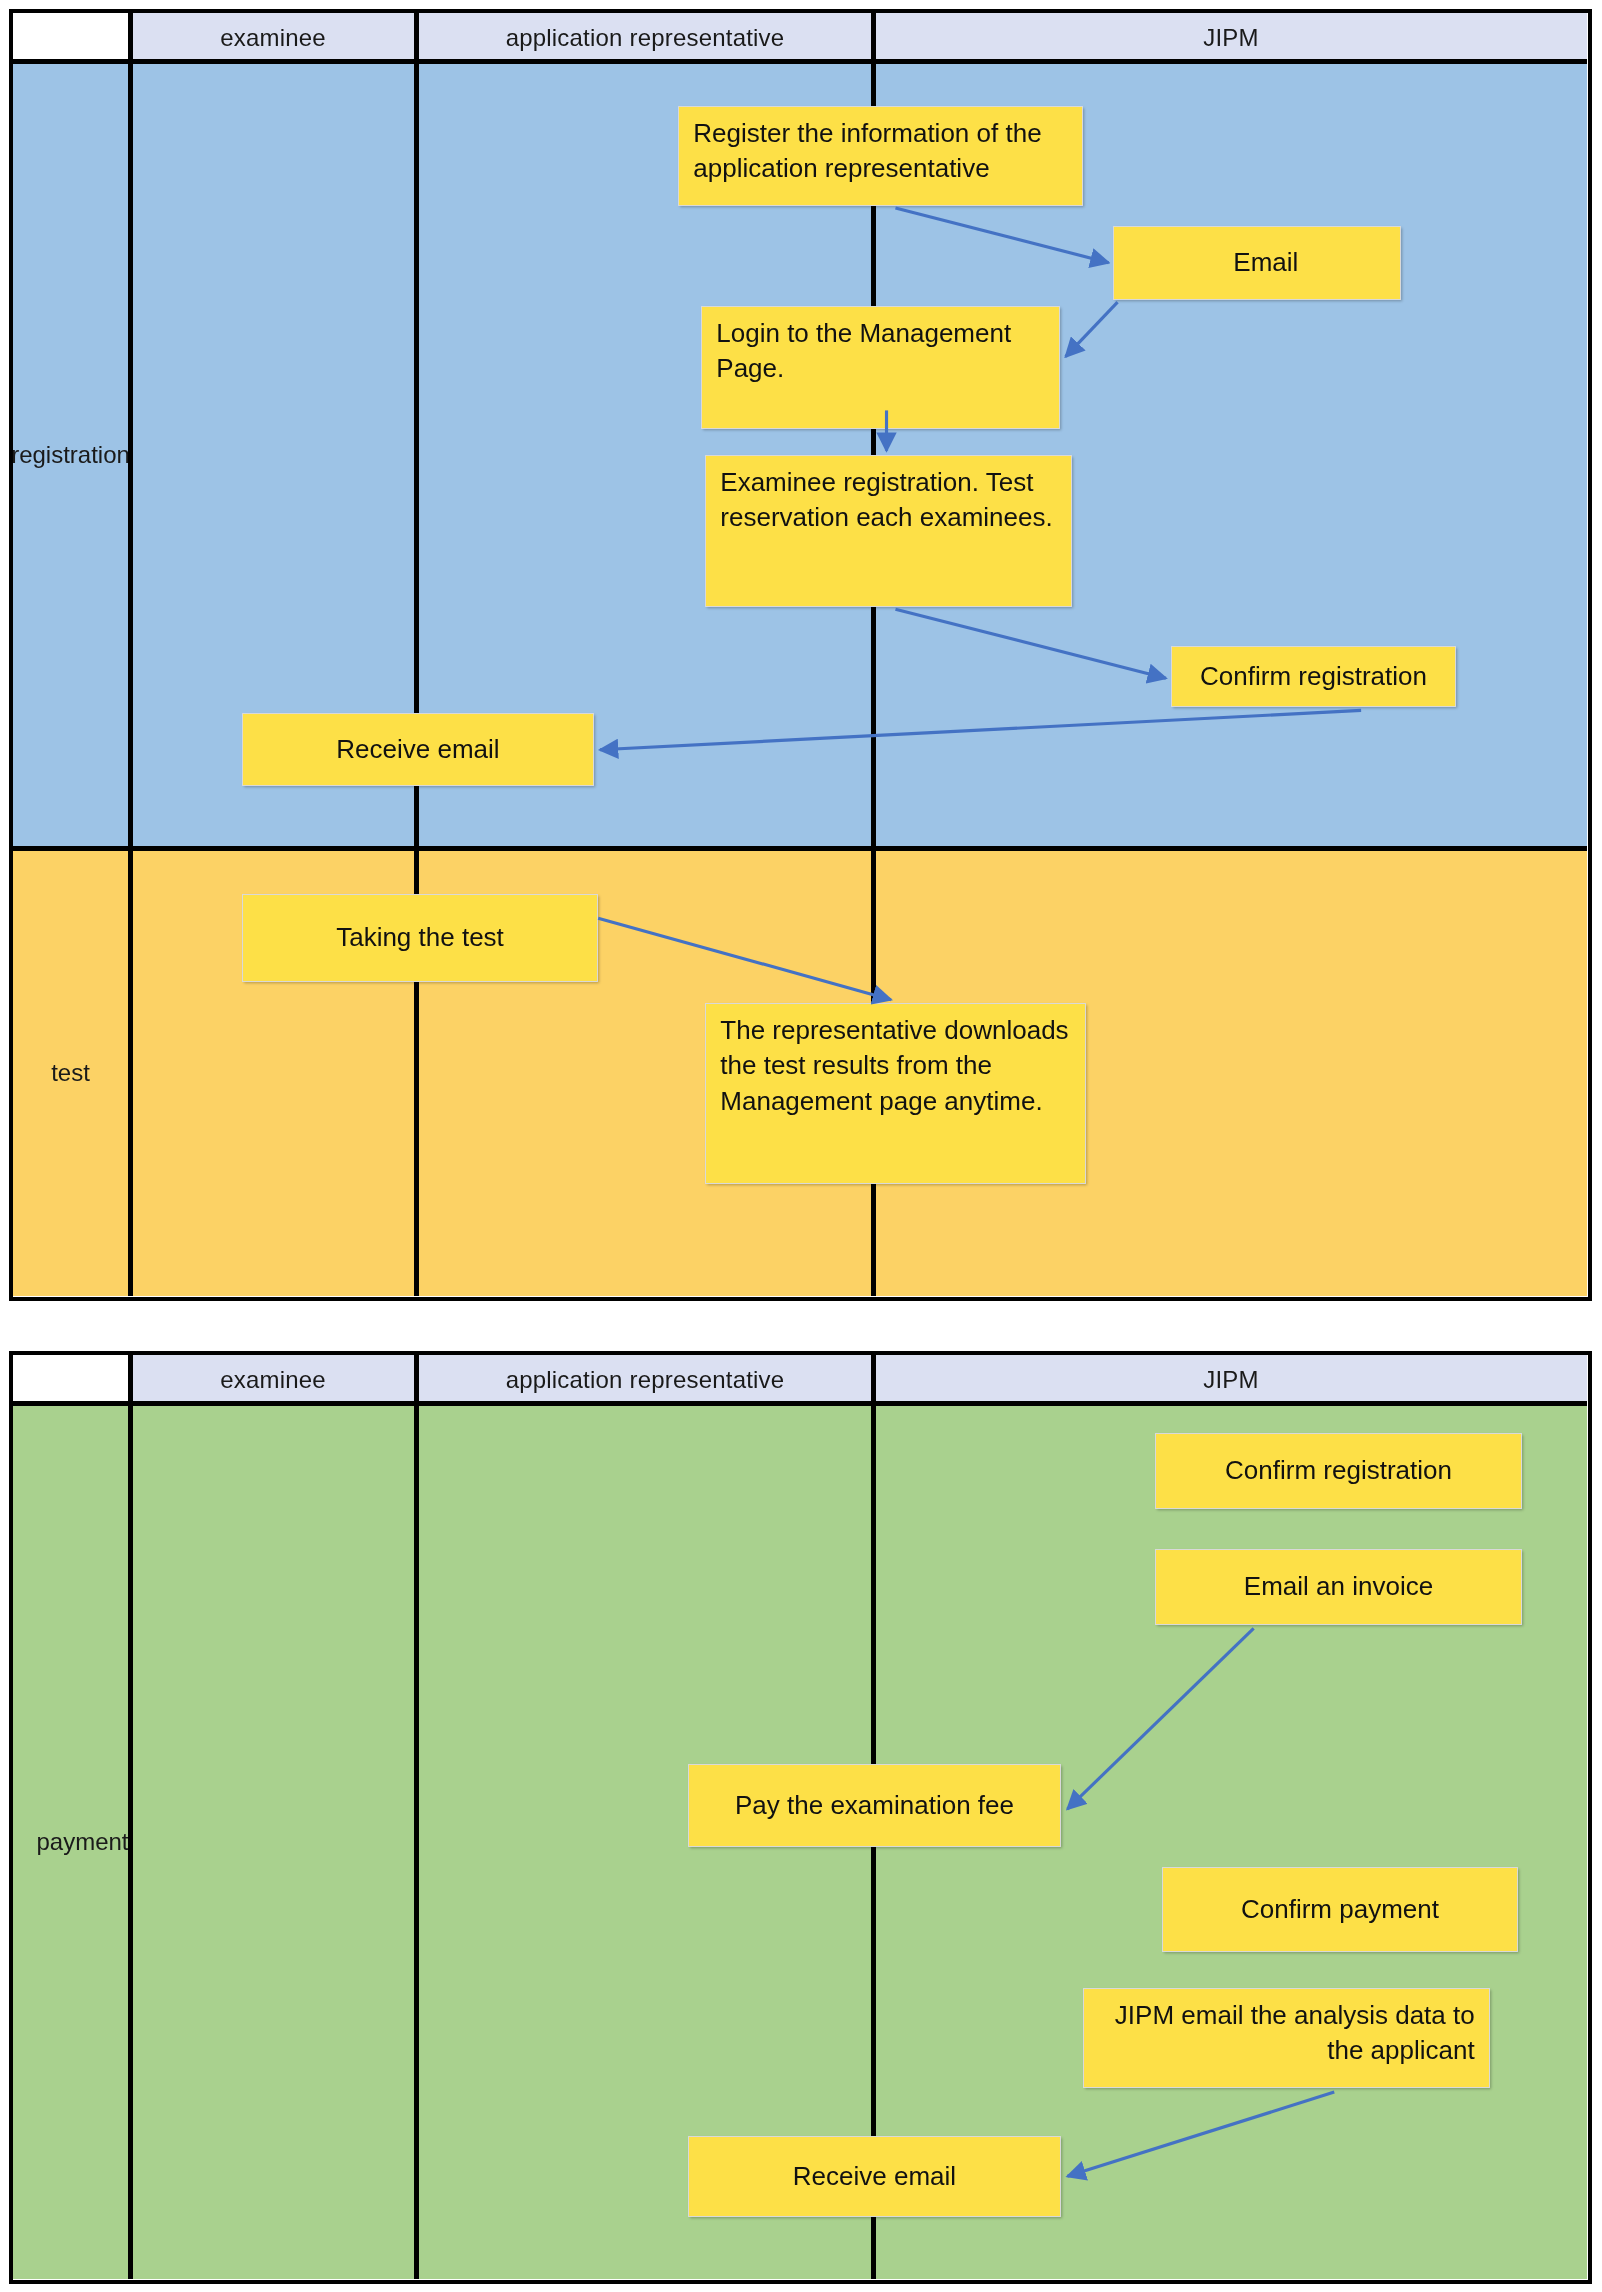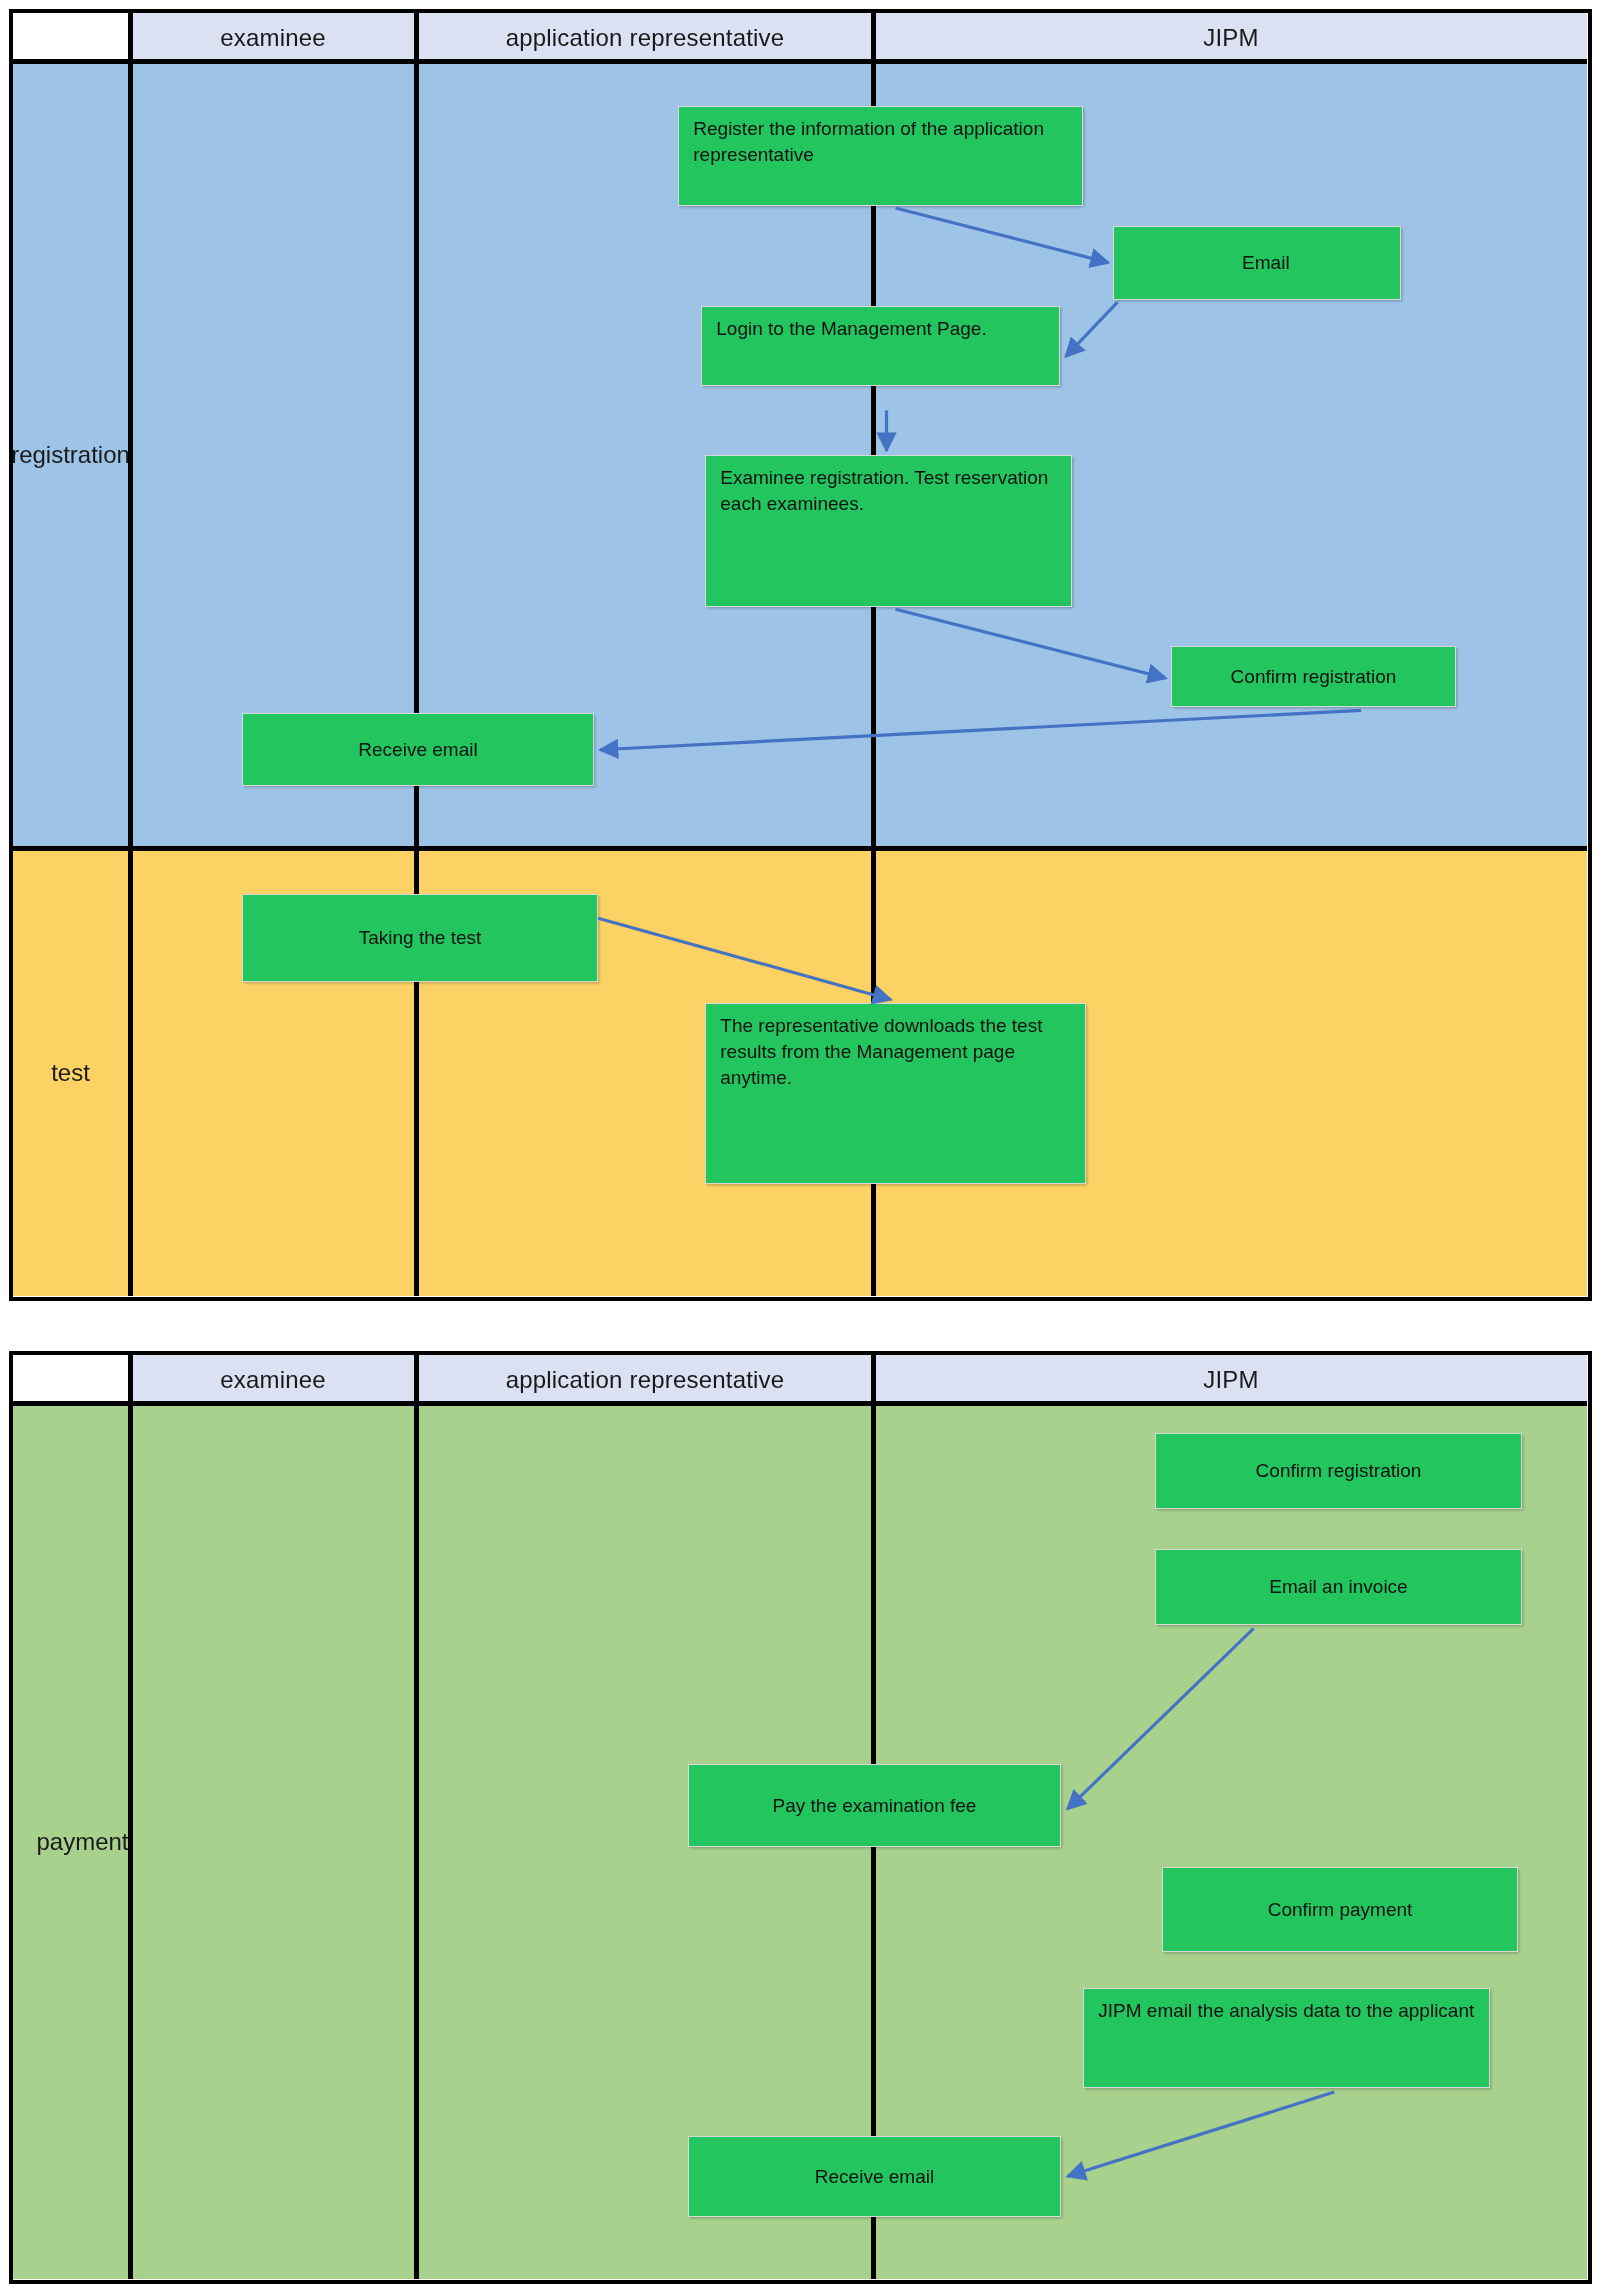--- a/index.html
+++ b/index.html
@@ -23,25 +23,25 @@
   .lane{position:absolute;box-sizing:border-box;}
   .lane-label{
     display:flex;align-items:center;justify-content:center;
     font-size:24px;color:#1a1a1a;height:100%;
   }
   .vline{position:absolute;width:4.5px;background:#000;}
   .hline{position:absolute;height:4.5px;background:#000;}
 
   
   .task{
-    position:absolute;background:#22c55e;
+    position:absolute;background:#fde047;
     border:0.9px solid #d9d9d9;
     box-shadow:1.8px 1.8px 2.7px rgba(0,0,0,.28);
     box-sizing:border-box;
-    font-size:19px;line-height:1.36;color:#111;
+    font-size:26px;line-height:1.36;color:#111;
     padding:9px 14.3px;
     display:flex;
   }
   .task.c{align-items:center;justify-content:center;text-align:center;}
   .task.l{align-items:flex-start;justify-content:flex-start;text-align:left;}
 
   .arrows{position:absolute;left:0;top:0;width:1602px;height:2293px;pointer-events:none;}
 </style>
 </head>
 <body>
@@ -68,21 +68,21 @@
     <div class="hline" style="left:0px;top:833px;width:1574px;"></div>
     <div class="vline" style="left:115px;top:0px;height:1283px;"></div>
     <div class="vline" style="left:401px;top:0px;height:1283px;"></div>
     <div class="vline" style="left:858px;top:0px;height:1283px;"></div>
   </div>
 
   <div class="task l" style="left:678px;top:106px;width:405px;height:100px;">Register the information of the application representative</div>
 
   <div class="task c" style="left:1113px;top:226px;width:288px;height:74px;padding-left:32px;">Email</div>
 
-  <div class="task l" style="left:701px;top:306px;width:359px;height:80px;">Login to the Management Page.</div>
+  <div class="task l" style="left:701px;top:306px;width:359px;height:123px;">Login to the Management Page.</div>
 
   <div class="task l" style="left:705px;top:455px;width:367px;height:152px;">Examinee registration. Test reservation each examinees.</div>
 
   <div class="task c" style="left:1171px;top:646px;width:285px;height:61px;">Confirm registration</div>
 
   <div class="task c" style="left:242px;top:713px;width:352px;height:73px;">Receive email</div>
 
   <div class="task c" style="left:242px;top:878px;width:356px;height:88px;margin-top:16px;">Taking the test</div>
 
   <div class="task l" style="left:705px;top:1003px;width:381px;height:181px;">The representative downloads the test results from the Management page anytime.</div>

